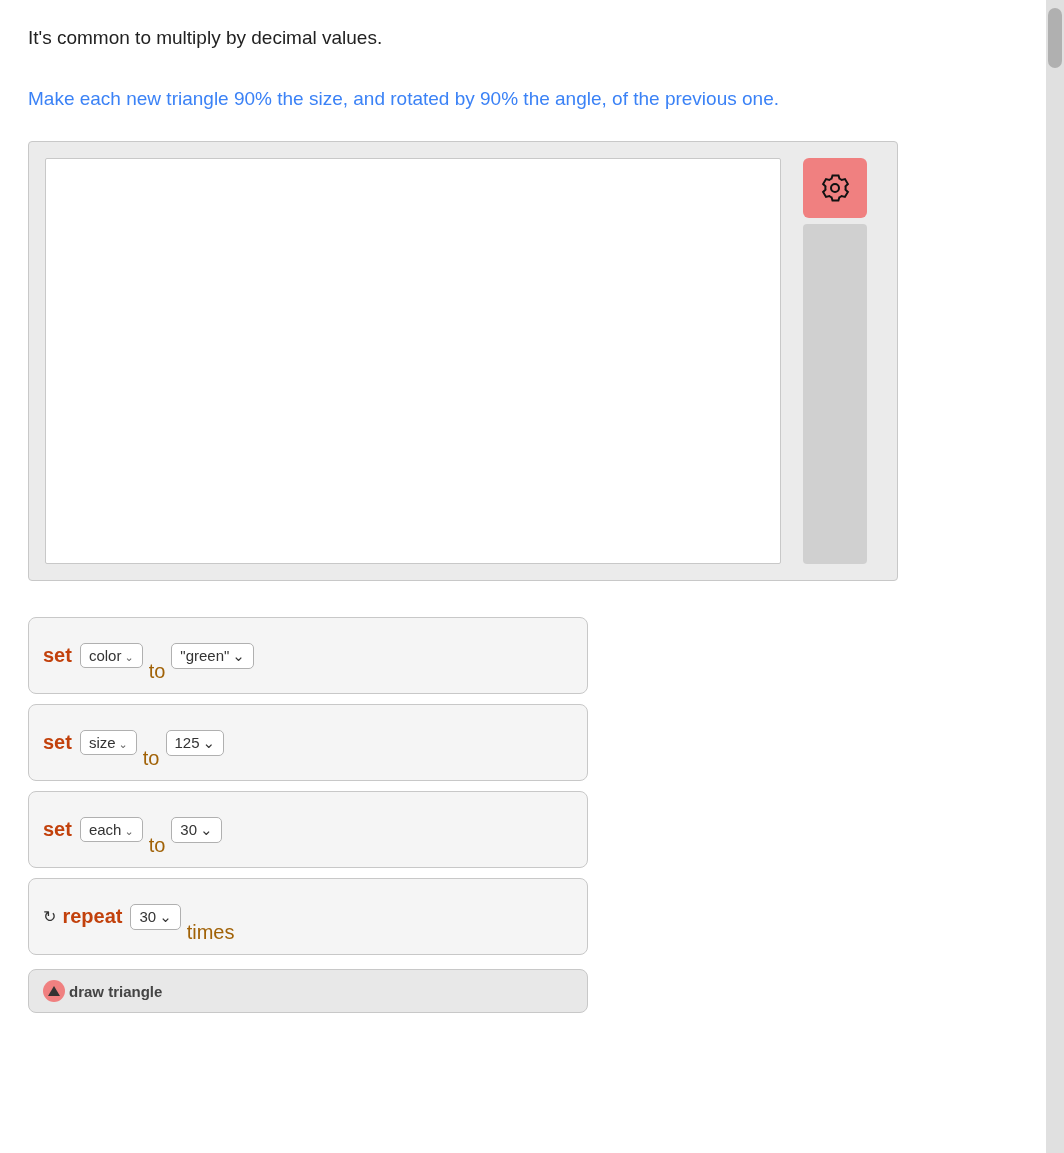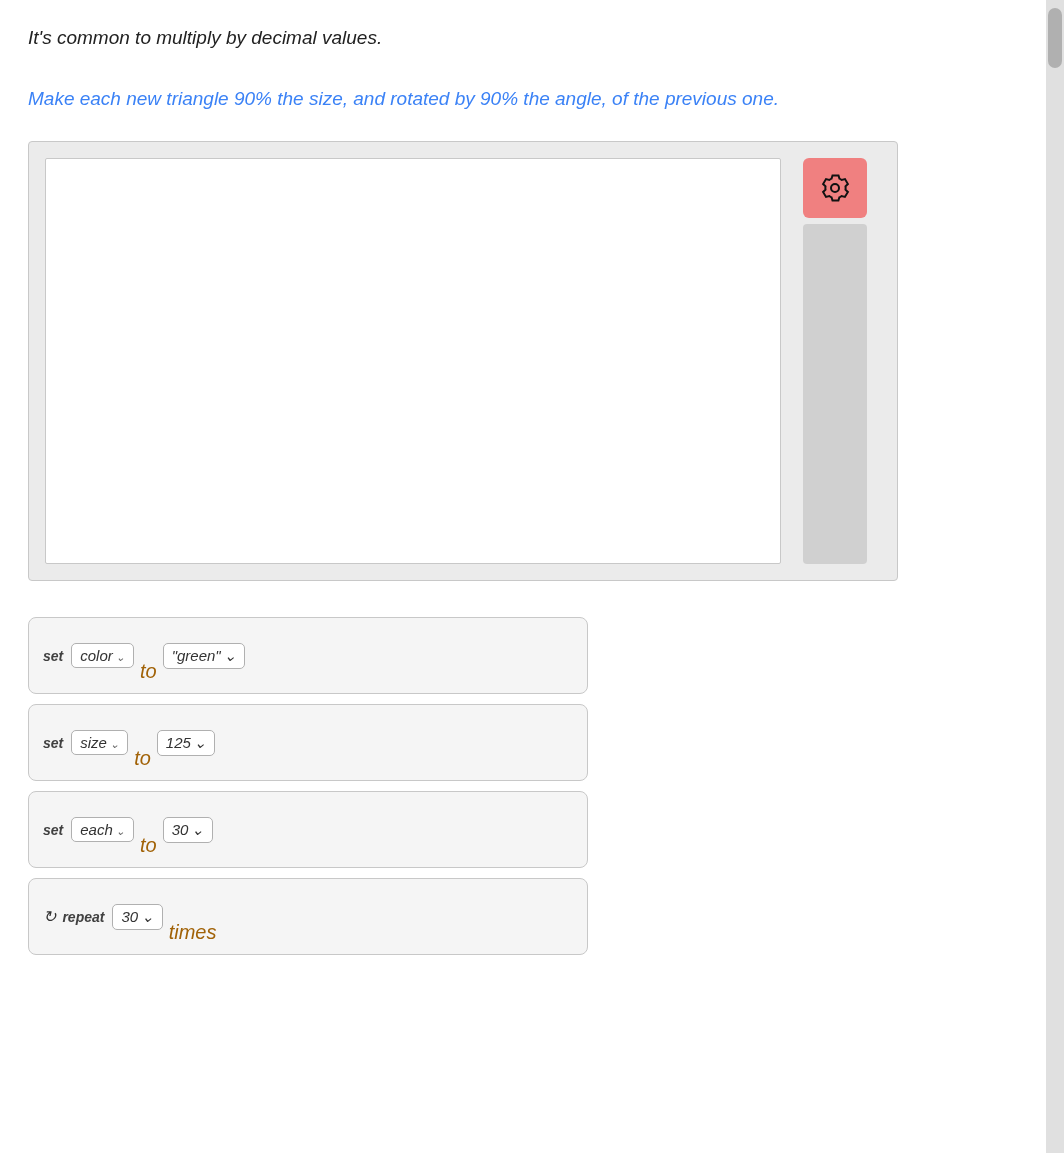--- a/index.html
+++ b/index.html
@@ -20,21 +20,20 @@
 
     .page-wrapper {
       display: flex;
       width: 100%;
       min-height: 1153px;
     }
 
     .main-content {
       flex: 1;
       padding: 24px 13px 0 28px;
-      font-style: italic;
     }
 
     .scrollbar {
       width: 18px;
       background: #e0e0e0;
       position: relative;
       flex-shrink: 0;
     }
 
     .scrollbar-thumb {
@@ -131,23 +130,23 @@
       align-items: center;
       gap: 6px;
       background: #f5f5f5;
       border: 1.5px solid #c8c8c8;
       border-radius: 8px;
       padding: 10px 14px;
       width: 560px;
     }
 
     .block-keyword {
-      font-size: 14px;
+      font-size: 20px;
       font-weight: 700;
-      color: #404040;
+      color: #c2410c;
       margin-right: 2px;
     }
 
     .block-dropdown {
       display: inline-flex;
       align-items: flex-end;
       gap: 3px;
       background: #ffffff;
       border: 1.5px solid #b0b0b0;
       border-radius: 5px;
@@ -307,20 +306,28 @@
       <div class="repeat-row">
         <span class="repeat-icon">↻</span>
         <span class="block-keyword">repeat</span>
         <span class="block-value">
           <span>30</span>
           <span class="chevron">⌄</span>
         </span>
         <span class="block-text">times</span>
       </div>
 
+      <div class="bottom-bar">
+        <div class="bottom-item">
+          <div class="bottom-circle">
+            <div class="bottom-up-arrow"></div>
+          </div>
+          <span class="bottom-label">draw triangle</span>
+        </div>
+      </div>
 
     </div>
 
   </div>
 
   <div class="scrollbar">
     <div class="scrollbar-thumb"></div>
   </div>
 </div>
 

